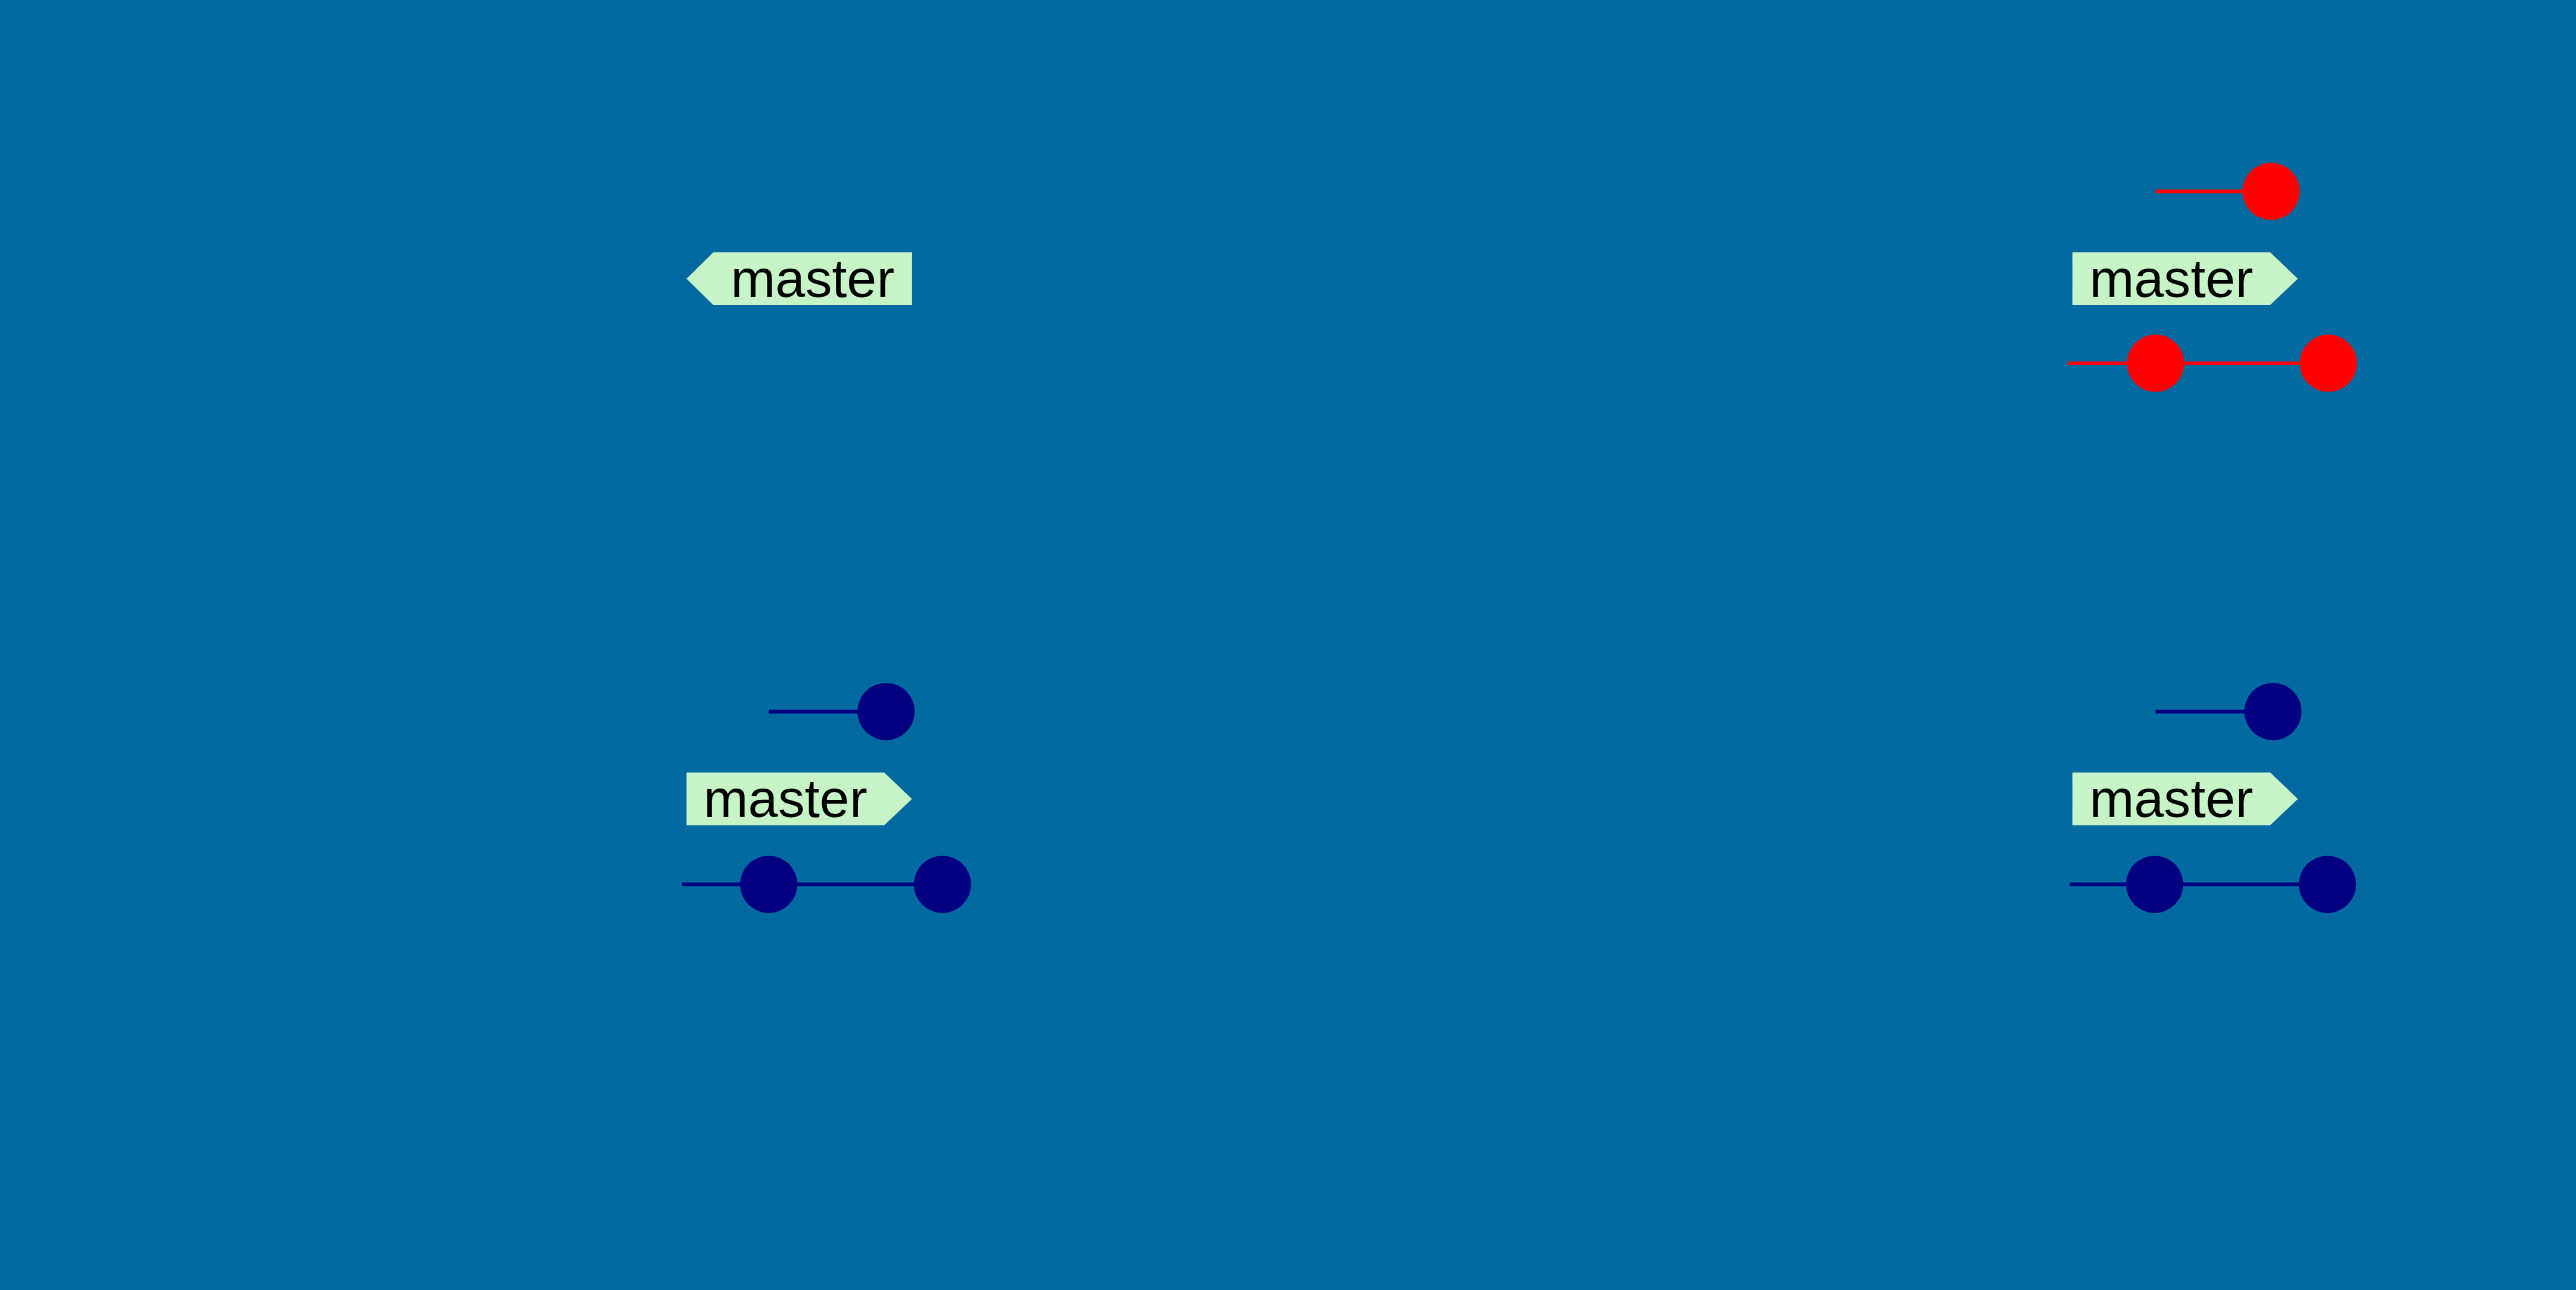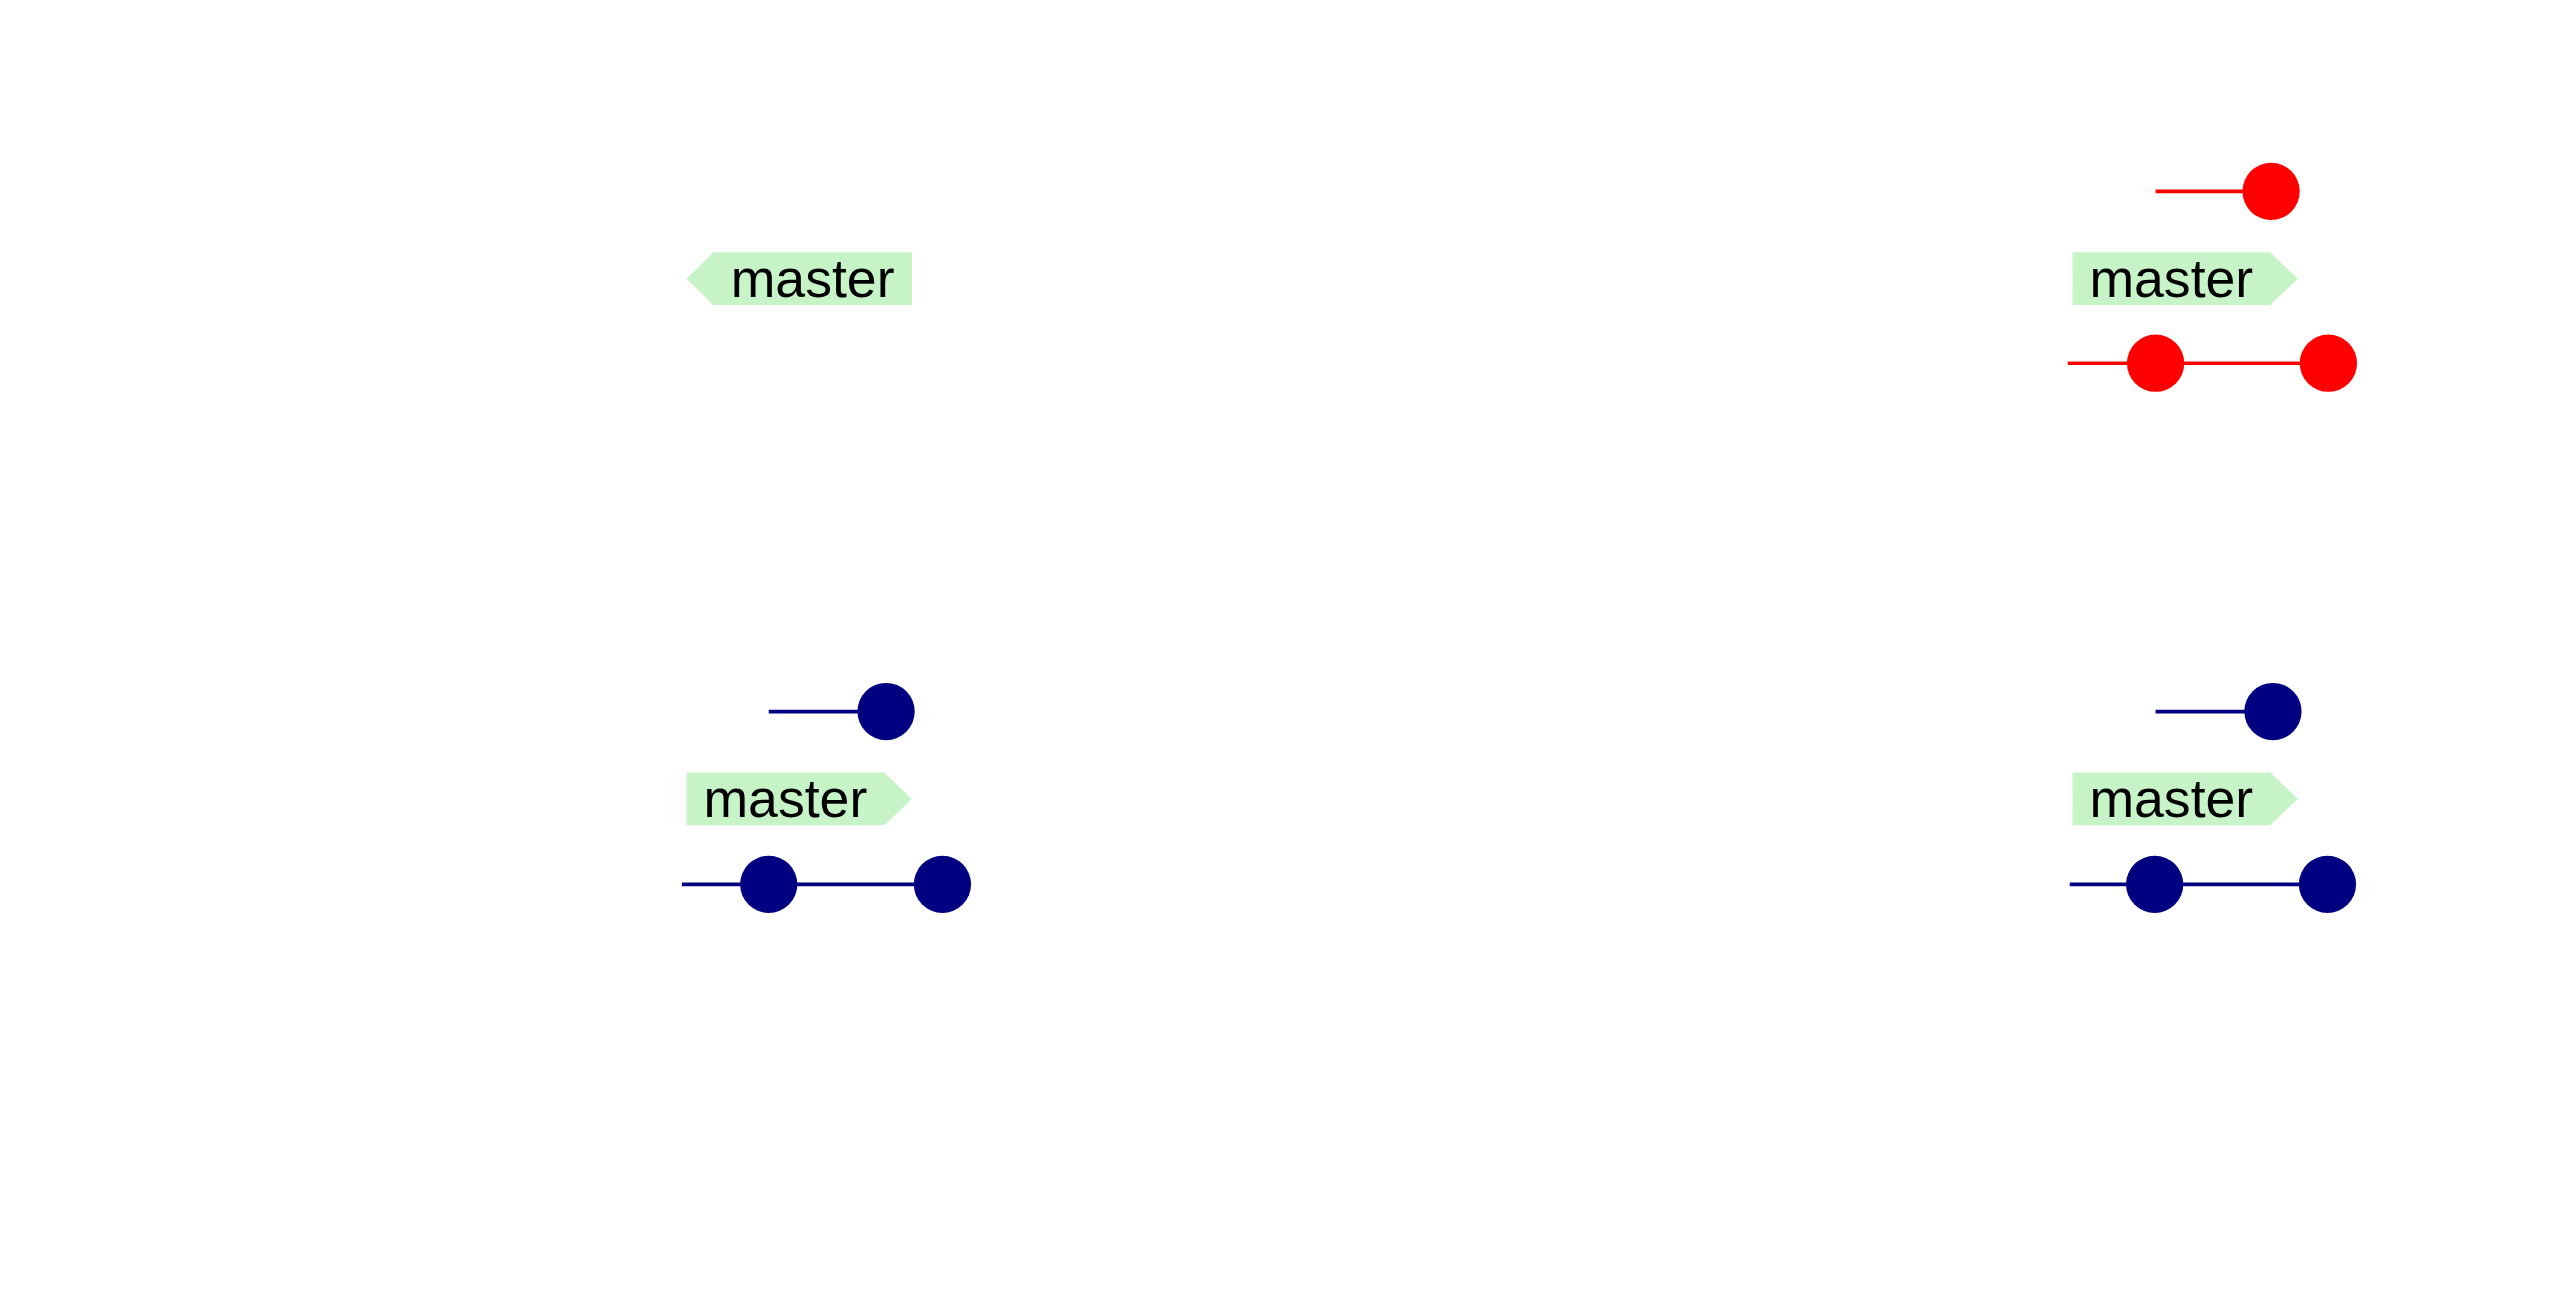--- a/index.html
+++ b/index.html
@@ -4,21 +4,21 @@
 <style>
   html, body {
     margin: 0;
     padding: 0;
     background: #000000;
   }
   .stage {
     position: relative;
     width: 2576px;
     height: 1291px;
-    background: #ffffff;
+    background: #0369a1;
     overflow: hidden;
   }
   .stage svg {
     position: absolute;
     left: 0;
     top: 0;
     display: block;
   }
   .badge-label {
     font-family: "Liberation Sans", "DejaVu Sans", sans-serif;

